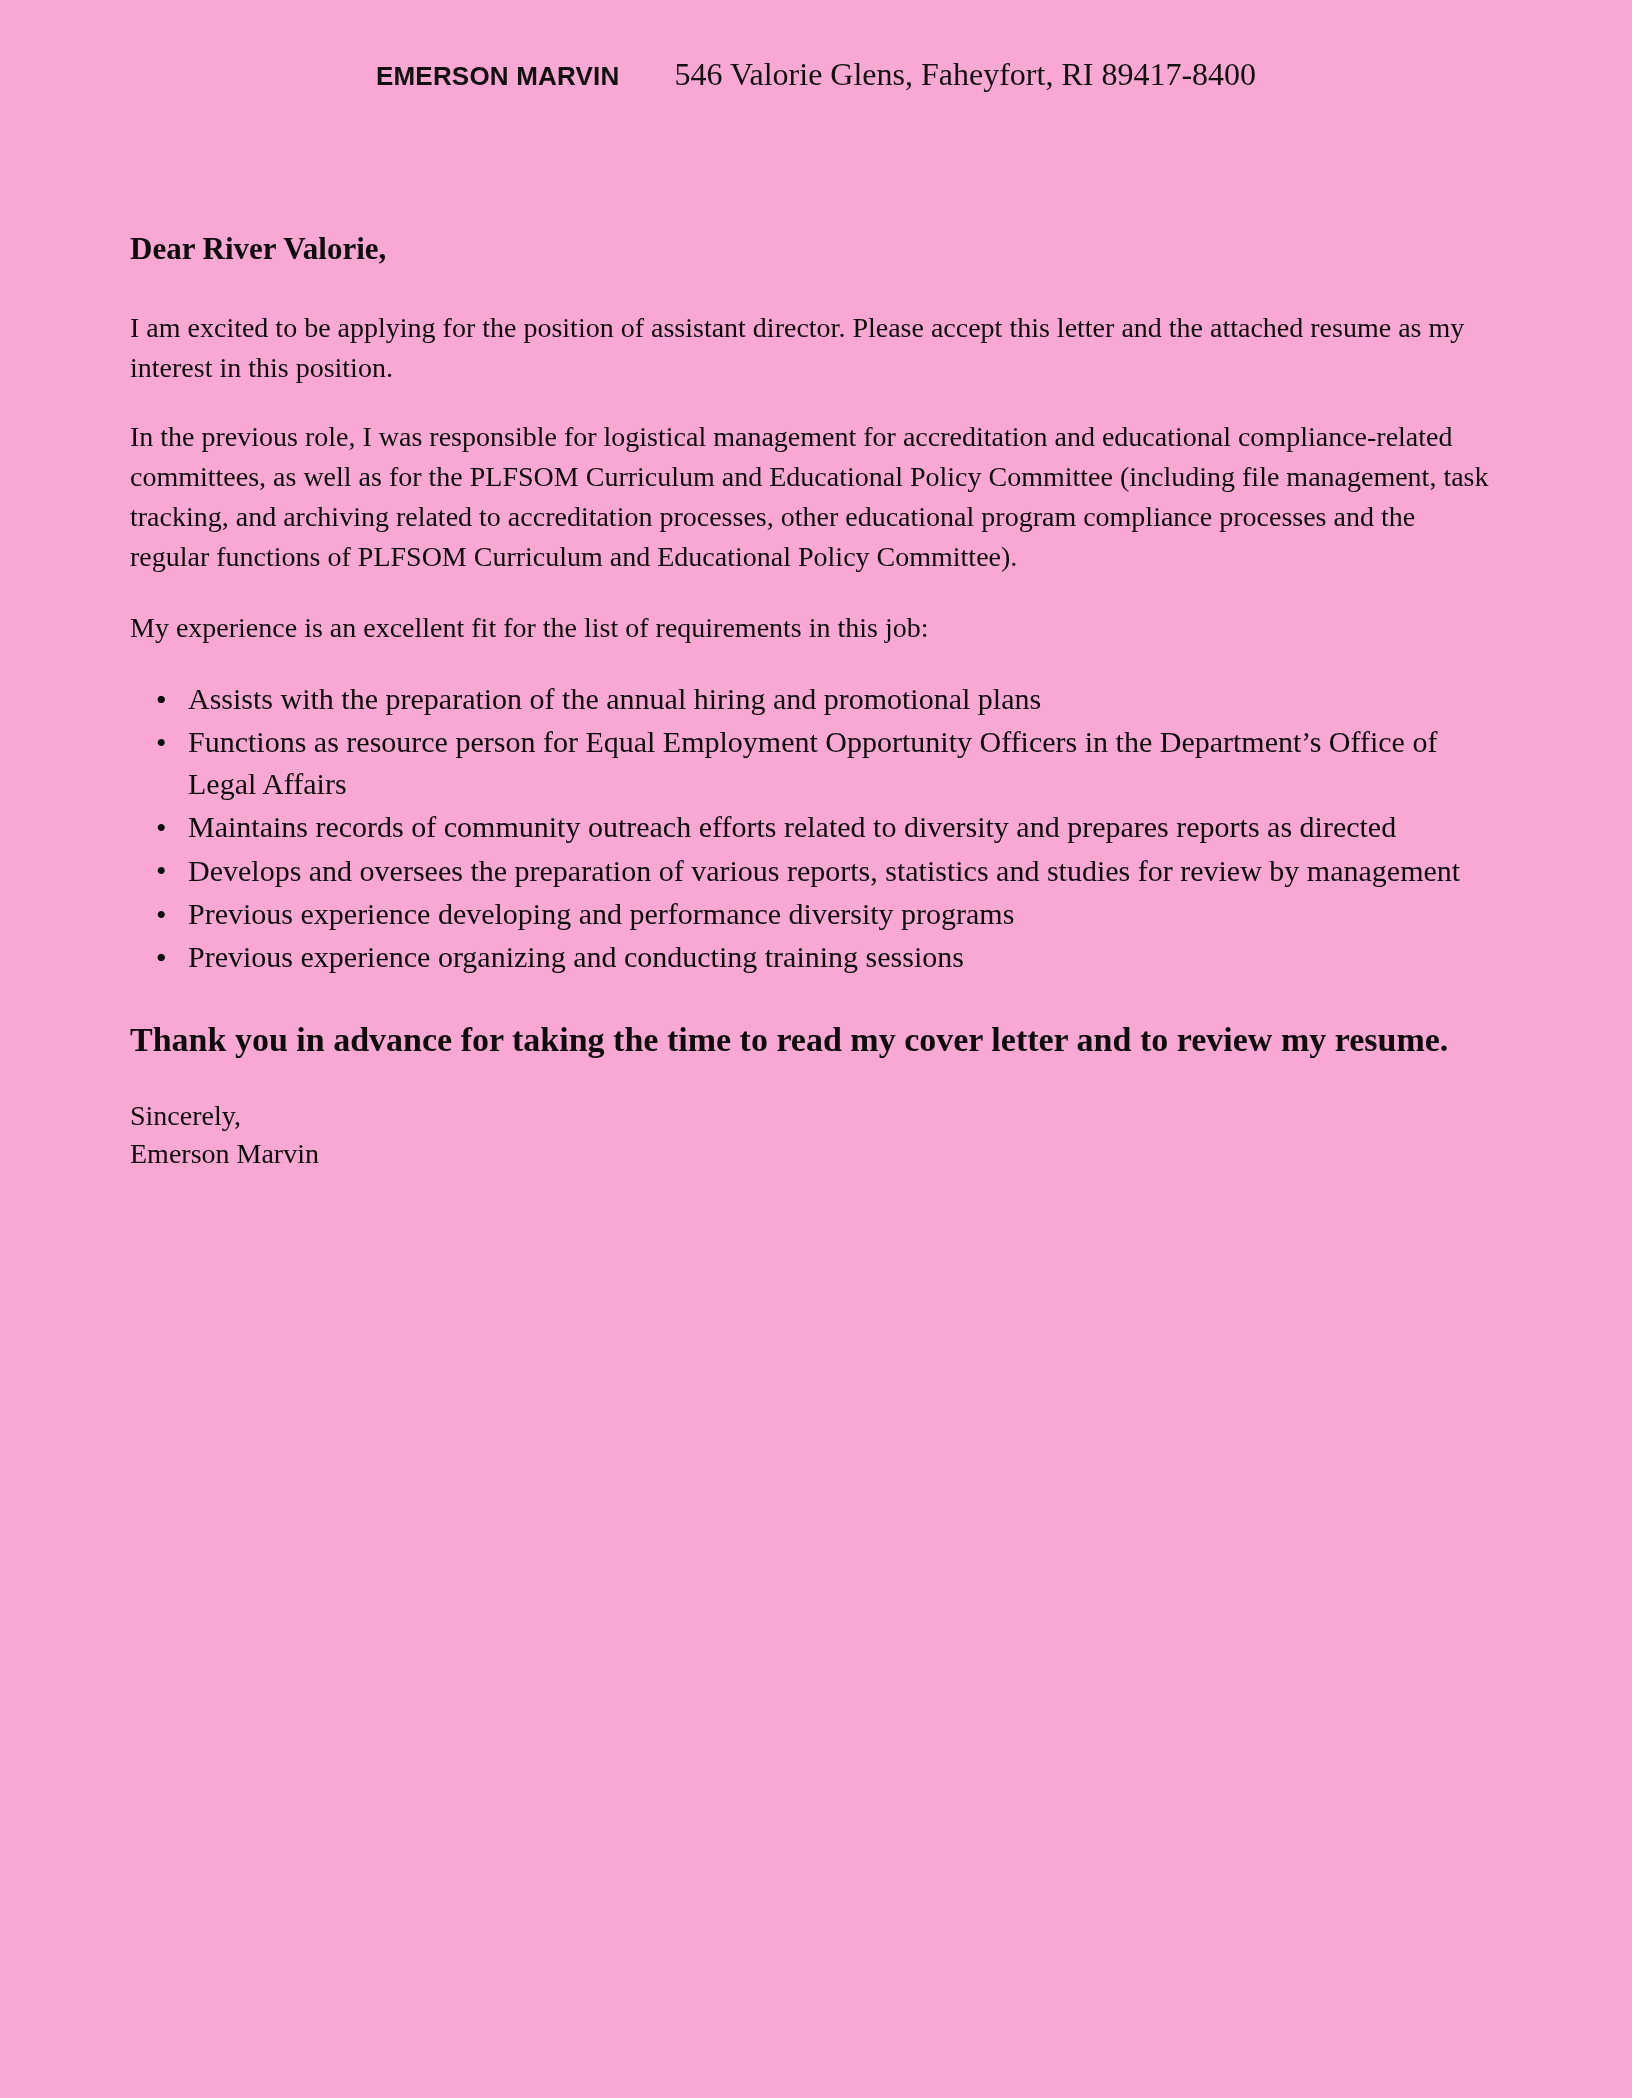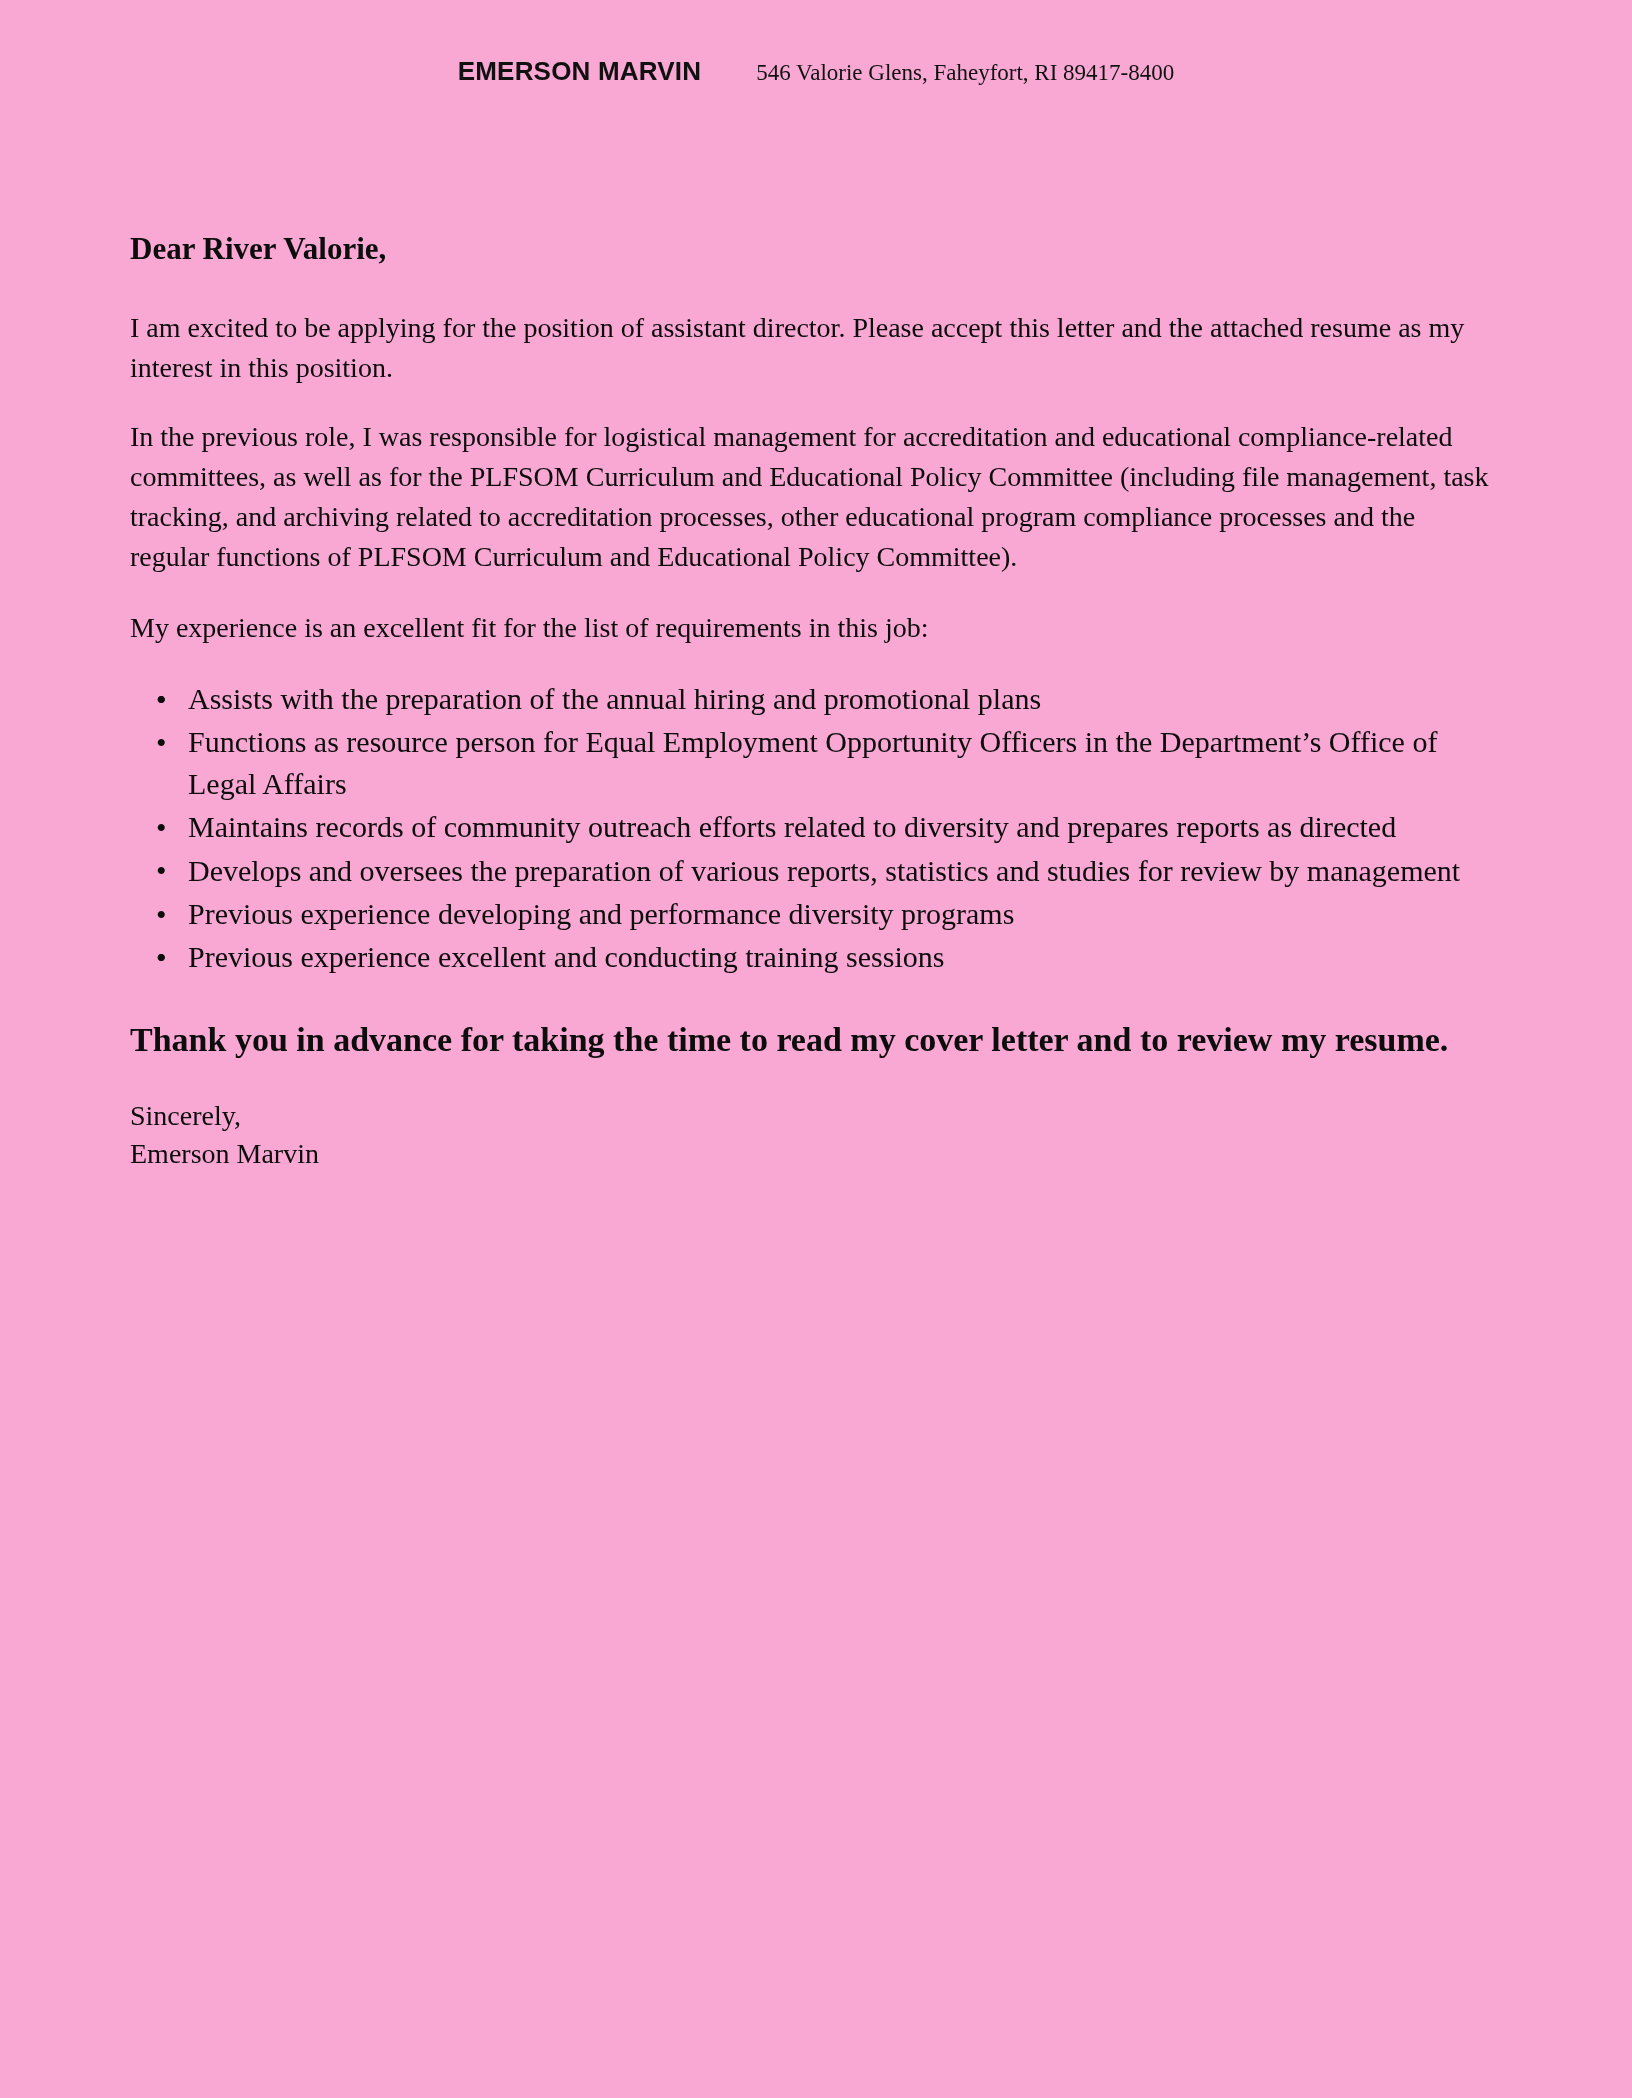--- a/index.html
+++ b/index.html
@@ -39,21 +39,21 @@
     letter-spacing: 0.2px;
     color: #111111;
     white-space: nowrap;
   }
   .letterhead-gap {
     display: inline-block;
     width: 55px;
   }
   .letterhead-address {
     font-family: "Liberation Serif", "DejaVu Serif", serif;
-    font-size: 23px;
+    font-size: 32px;
     color: #111111;
     white-space: nowrap;
   }
 
   
   .letter-body {
     position: absolute;
     top: 228px;
     left: 130px;
     width: 1364px;
@@ -156,21 +156,21 @@
       </li>
       <li>
         <span class="bullet-dot">•</span>
         <span>Previous experience developing and performance diversity programs</span>
       </li>
       <li>
         <span class="bullet-dot">•</span>
       </li>
       <li>
         <span class="bullet-dot">•</span>
-        <span>Previous experience excellent and conducting training sessions</span>
+        <span>Previous experience organizing and conducting training sessions</span>
       </li>
     </ul>
 
     <p class="closing-bold">Thank you in advance for taking the time to read my cover letter and to review my resume.</p>
 
     <div class="signoff">
       <div>Sincerely,</div>
       <div>Emerson Marvin</div>
     </div>
 

